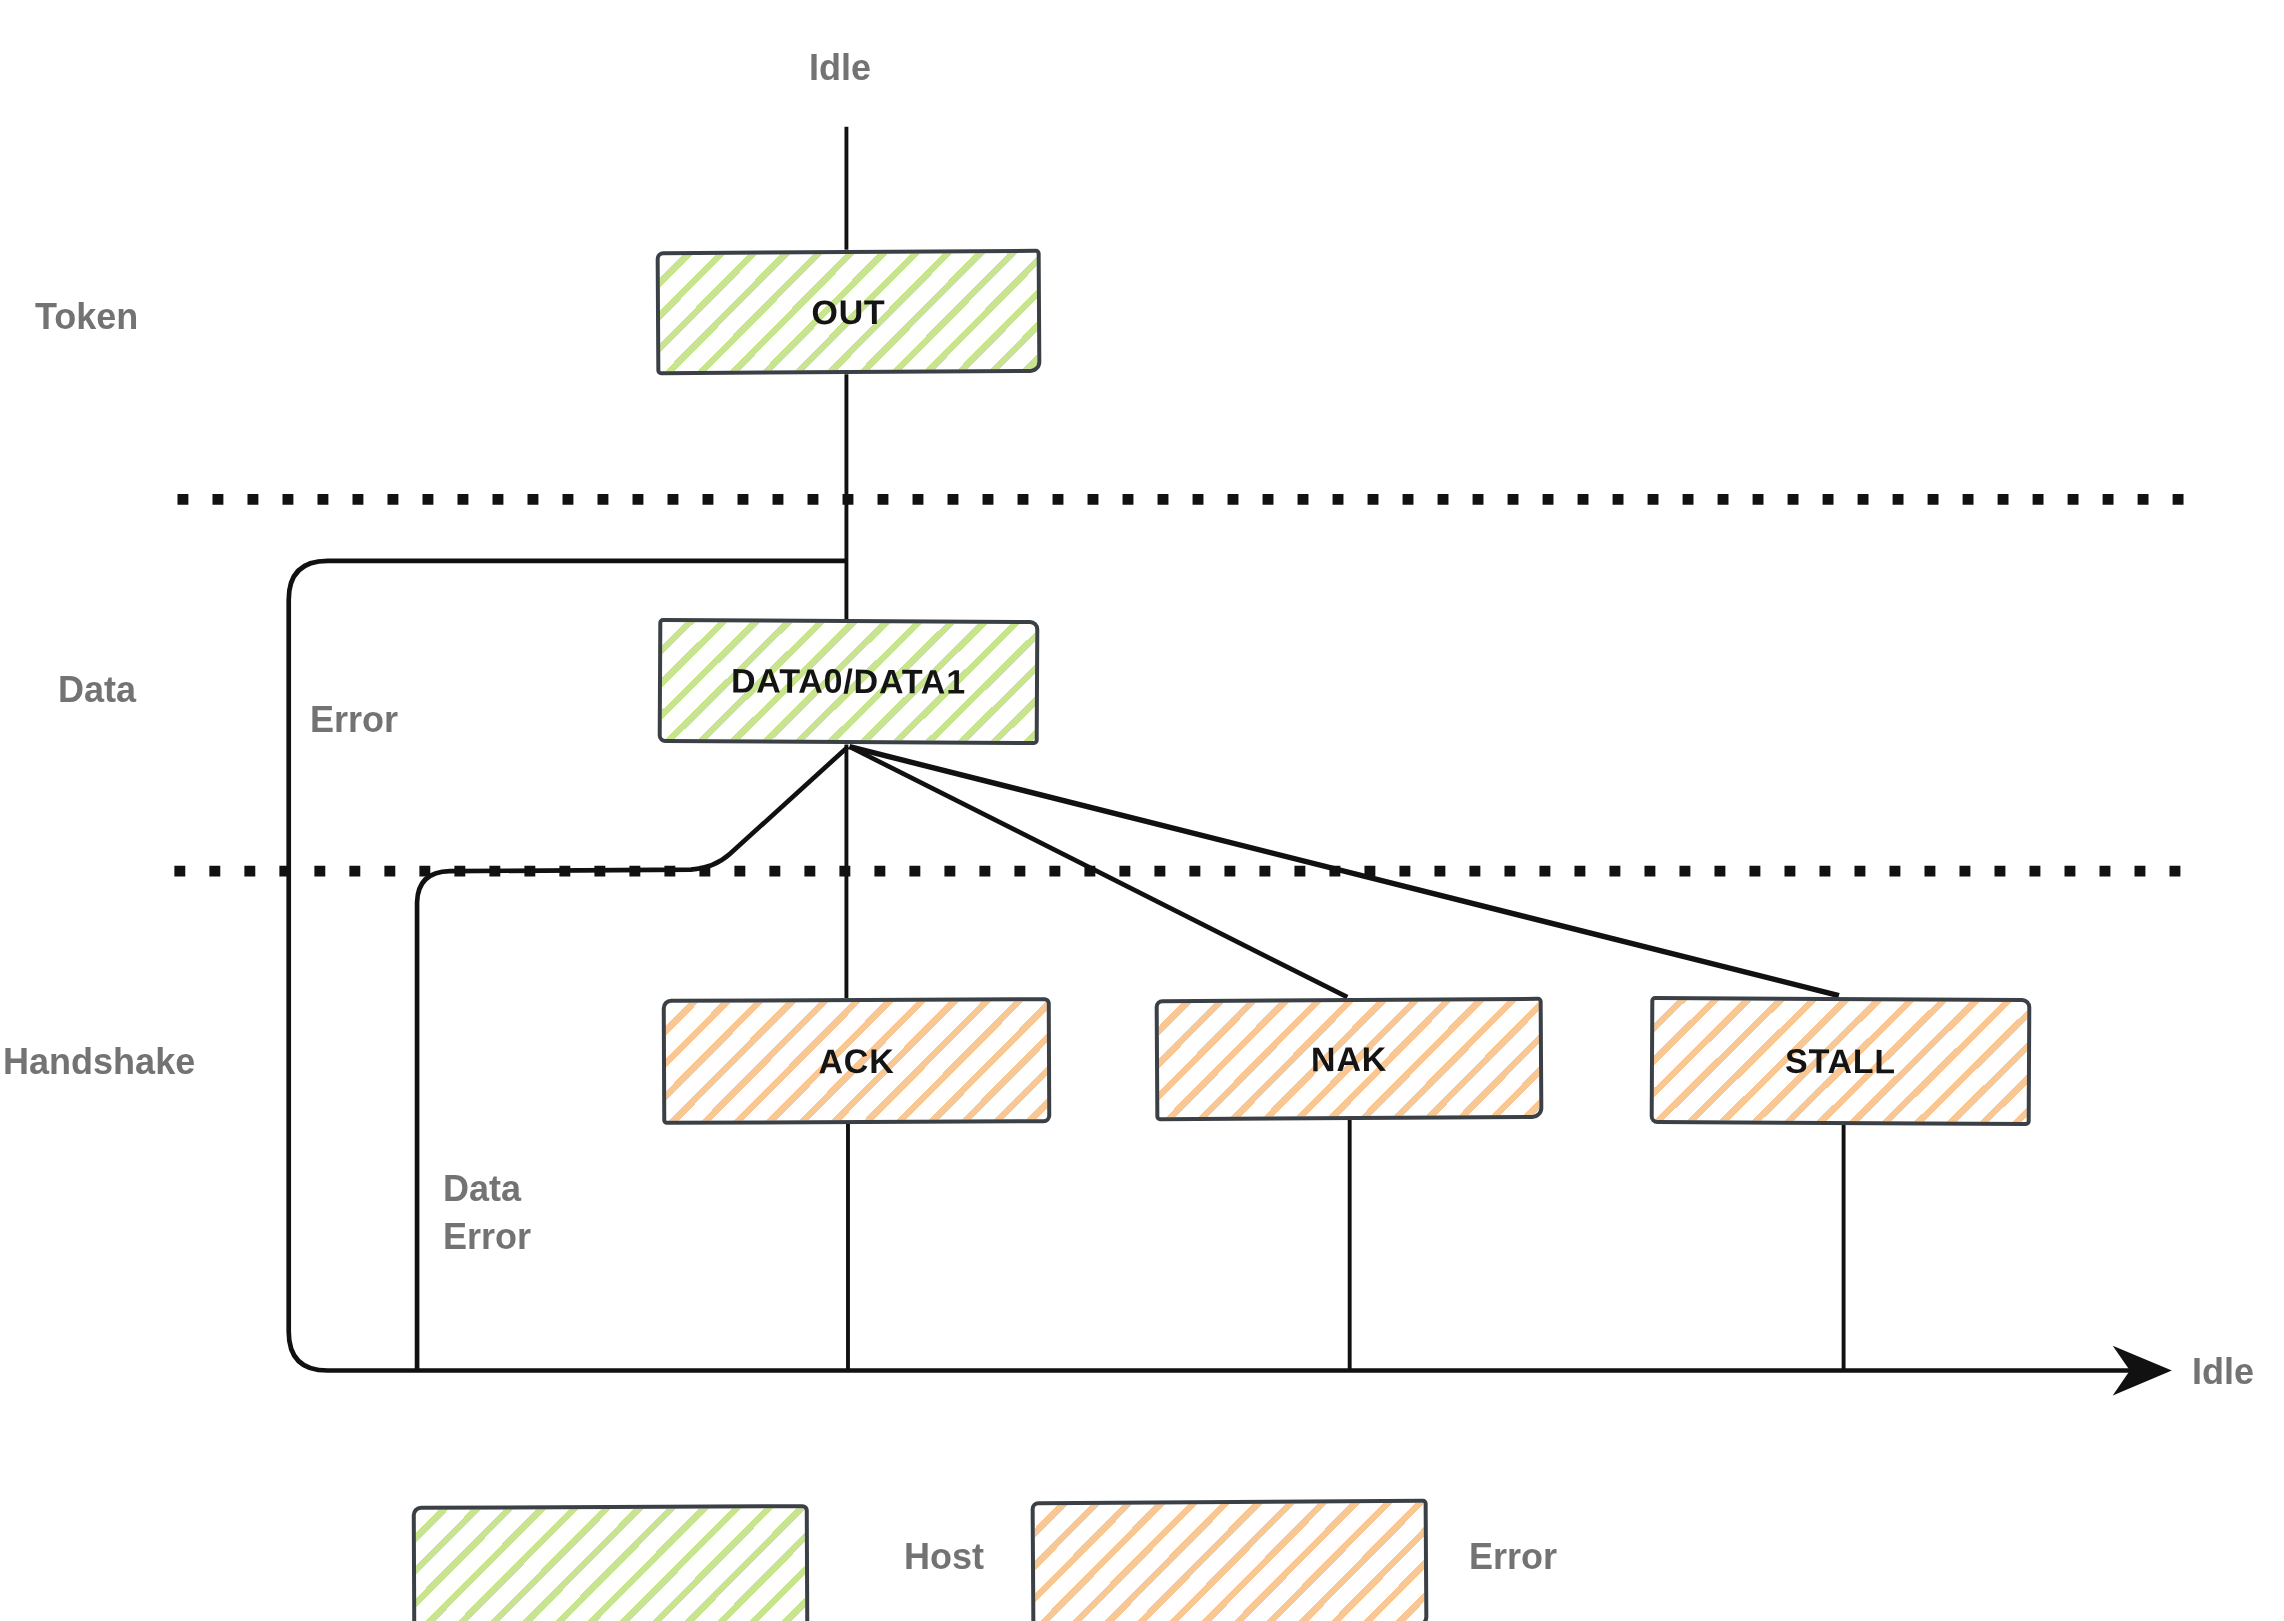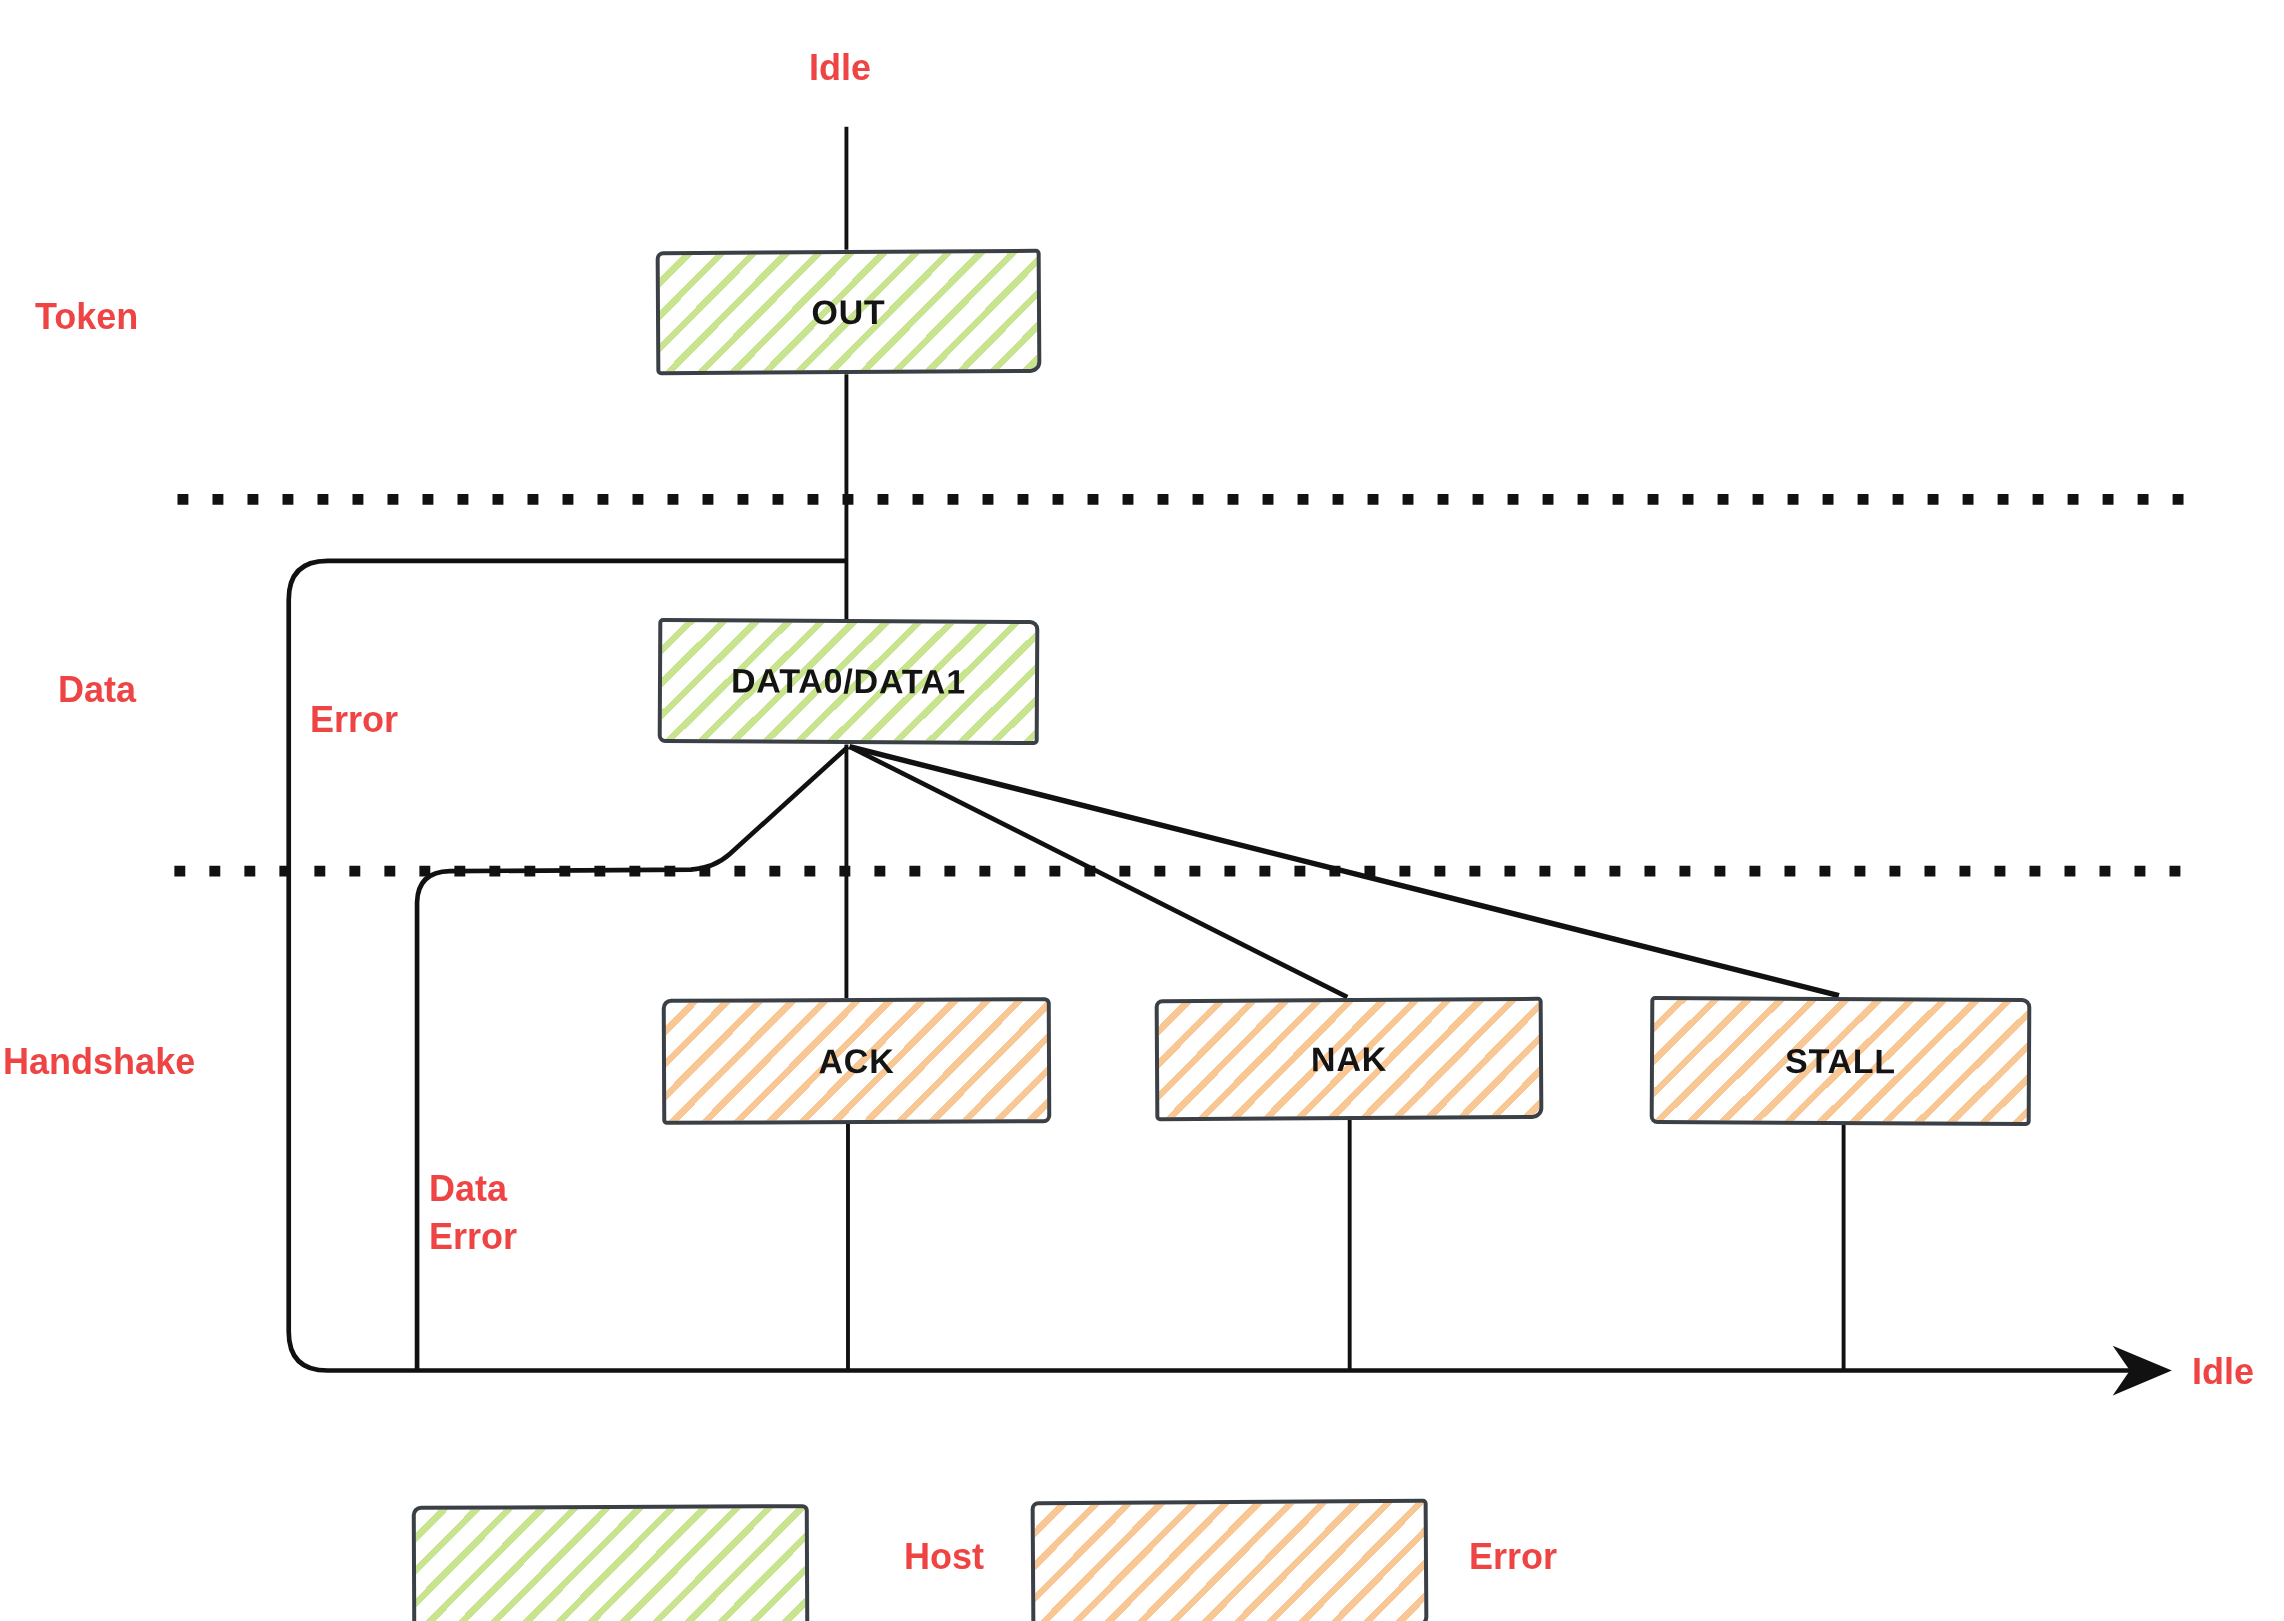--- a/index.html
+++ b/index.html
@@ -10,21 +10,21 @@
     background:#ffffff;
     font-family:"Liberation Sans", sans-serif;
     color:#111;
   }
   svg.wires{position:absolute;left:0;top:0;width:2284px;height:1621px;}
   .lbl{
     position:absolute;
     font-weight:bold;
     font-size:36px;
     line-height:1.25;
-    color:#ef4444;
+    color:#737373;
     white-space:pre;
   }
   .node{
     position:absolute;
     display:flex;align-items:center;justify-content:center;
     border:4.7px solid #3a4045;
     box-sizing:border-box;
     font-weight:bold;font-size:34px;letter-spacing:0.8px;color:#141414;
   }
   .hatch-host{
@@ -71,21 +71,21 @@
   <div class="lbl" style="left:809px;top:45px;">Idle</div>
 
   <div class="lbl" style="left:35px;top:294px;">Token</div>
 
   <div class="lbl" style="left:58px;top:667px;">Data</div>
 
   <div class="lbl" style="left:310px;top:697px;">Error</div>
 
   <div class="lbl" style="left:3.1px;top:1039px;text-align:right;">Handshake</div>
 
-  <div class="lbl" style="left:429px;top:1165px;line-height:1.32;"><span>Data</span>
+  <div class="lbl" style="left:443px;top:1165px;line-height:1.32;"><span>Data</span>
 <span>Error</span></div>
 
   <div class="lbl" style="left:2192px;top:1349px;">Idle</div>
 
   <div class="node hatch-host sk1" style="left:656px;top:250px;width:385px;height:124px;">
     <span>OUT</span>
   </div>
 
   <div class="node hatch-host sk2" style="left:658px;top:619px;width:381px;height:125px;">
     <span>DATA0/DATA1</span>

